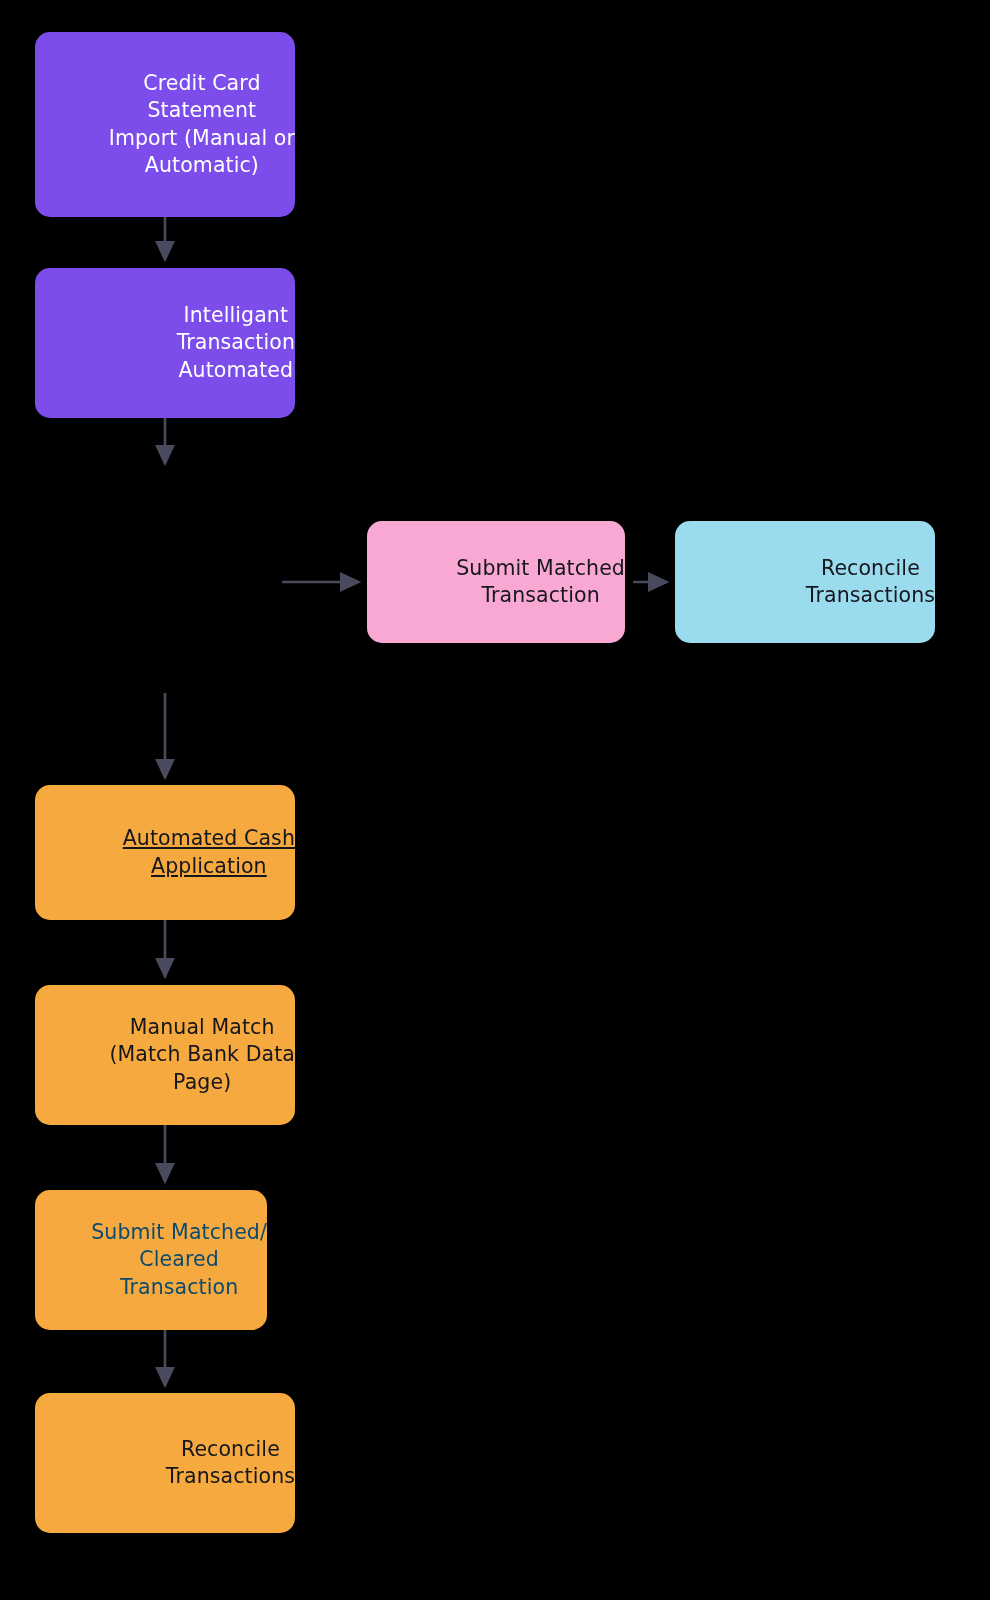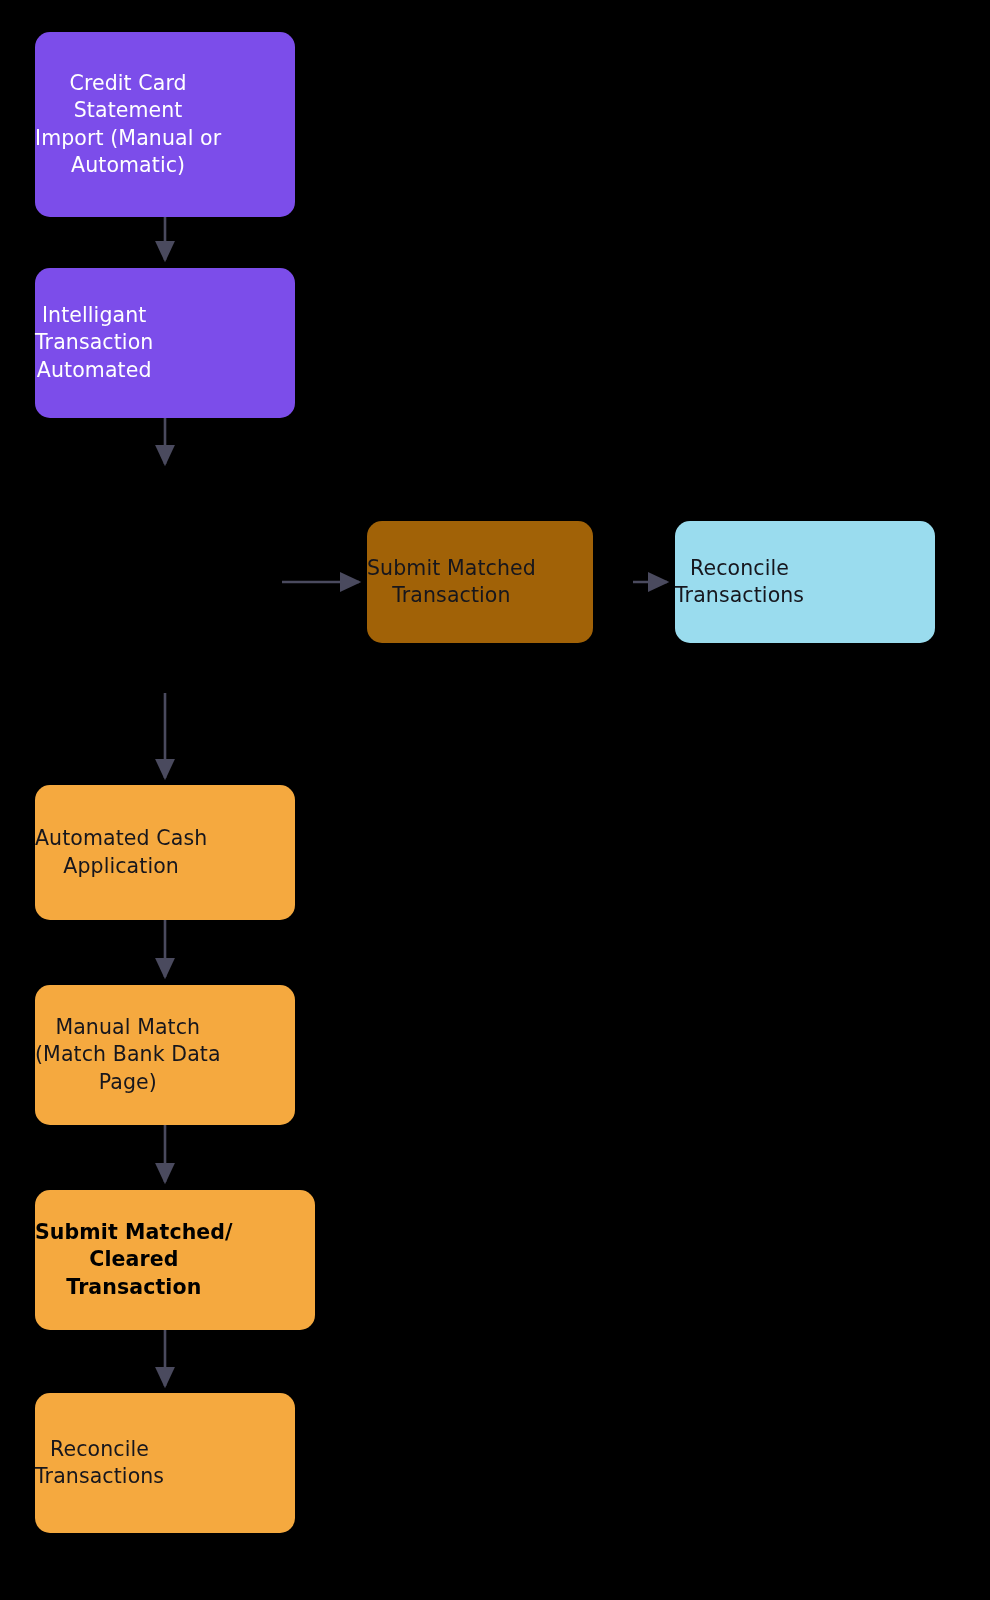--- a/index.html
+++ b/index.html
@@ -20,21 +20,21 @@
     left: 0; top: 0;
     width: 990px;
     height: 1600px;
     background: #000000;
   }
   .node {
     position: absolute;
     box-sizing: border-box;
     display: flex;
     align-items: center;
-    justify-content: flex-start;
+    justify-content: flex-end;
     text-align: center;
     line-height: 1.32;
     white-space: pre-line;
     letter-spacing: 0.1px;
   }
   .node-rect {
     border-radius: 15px;
   }
   .n-purple {
     background: #7c4dea;
@@ -129,42 +129,42 @@
 Automatic)</span>
   </div>
 
   <div class="node node-rect n-purple" style="left: 35px; top: 268px; width: 260px; height: 150px; background: rgb(124, 77, 234); color: rgb(255, 255, 255);">
     <span>Intelligant
 Transaction
 Automated</span>
   </div>
 
 
-  <div class="node node-rect n-blue" style="left: 367px; top: 521px; width: 226px; height: 122px; background: #a16207; color: rgb(22, 22, 29);">
+  <div class="node node-rect n-blue" style="left: 367px; top: 521px; width: 258px; height: 122px; background: #f9a8d4; color: rgb(22, 22, 29);">
     <span>Submit Matched
 Transaction</span>
   </div>
 
   <div class="node node-rect n-blue" style="left: 675px; top: 521px; width: 260px; height: 122px; background: rgb(154, 220, 238); color: rgb(22, 22, 29);">
     <span>Reconcile
 Transactions</span>
   </div>
 
-  <div class="node node-rect n-orange" style="left: 35px; top: 785px; width: 260px; height: 135px; background: rgb(245, 169, 63); color: rgb(22, 22, 29);">
+  <div class="node node-rect n-orange" style="left: 35px; top: 785px; width: 260px; height: 135px; background: rgb(245, 169, 63); color: rgb(22, 22, 29); text-decoration: underline;">
     <span>Automated Cash
 Application</span>
   </div>
 
   <div class="node node-rect n-orange" style="left: 35px; top: 985px; width: 260px; height: 140px; background: rgb(245, 169, 63); color: rgb(22, 22, 29);">
     <span>Manual Match
 (Match Bank Data
 Page)</span>
   </div>
 
-  <div class="node node-rect n-orange" style="left: 35px; top: 1190px; width: 280px; height: 140px; background: rgb(245, 169, 63); color: #000000; font-weight: bold;">
+  <div class="node node-rect n-orange" style="left: 35px; top: 1190px; width: 232px; height: 140px; background: rgb(245, 169, 63); color: #0c4a6e;">
     <span>Submit Matched/
 Cleared
 Transaction</span>
   </div>
 
   <div class="node node-rect n-orange" style="left: 35px; top: 1393px; width: 260px; height: 140px; background: rgb(245, 169, 63); color: rgb(22, 22, 29);">
     <span>Reconcile
 Transactions</span>
   </div>
 

